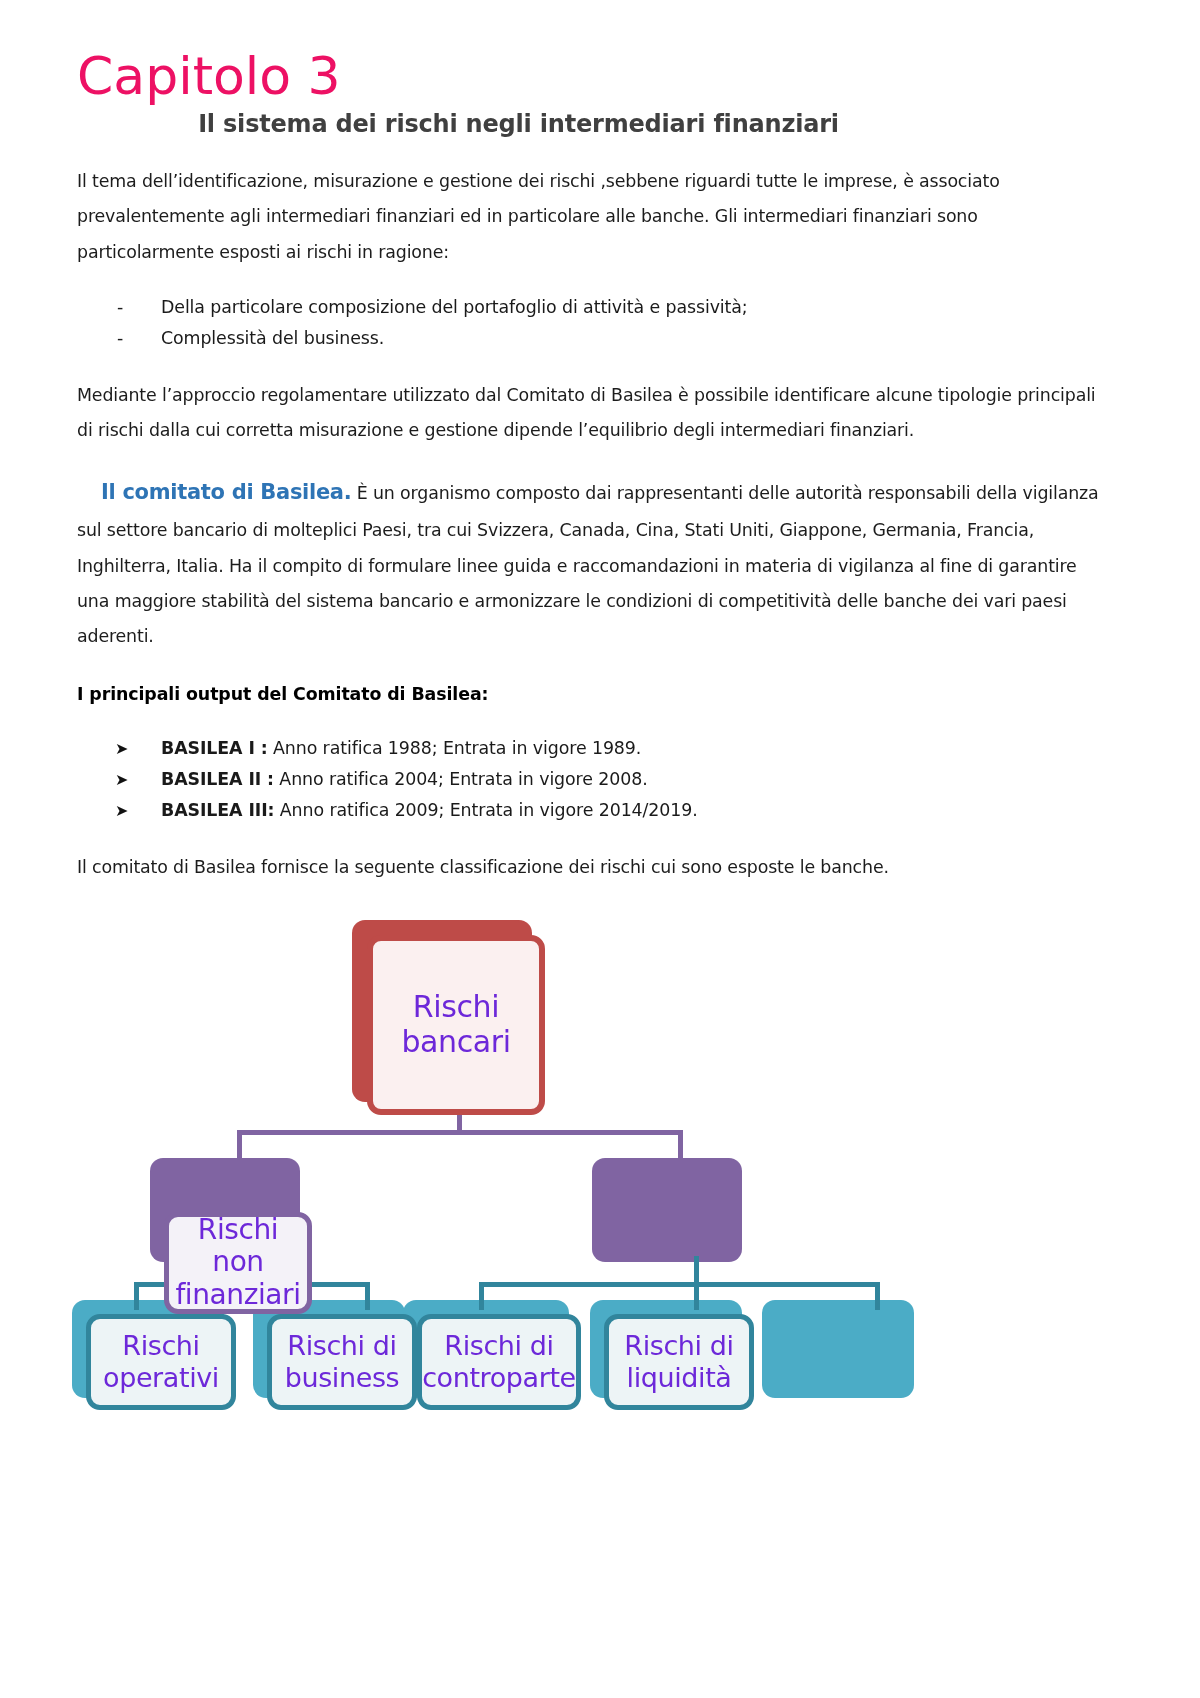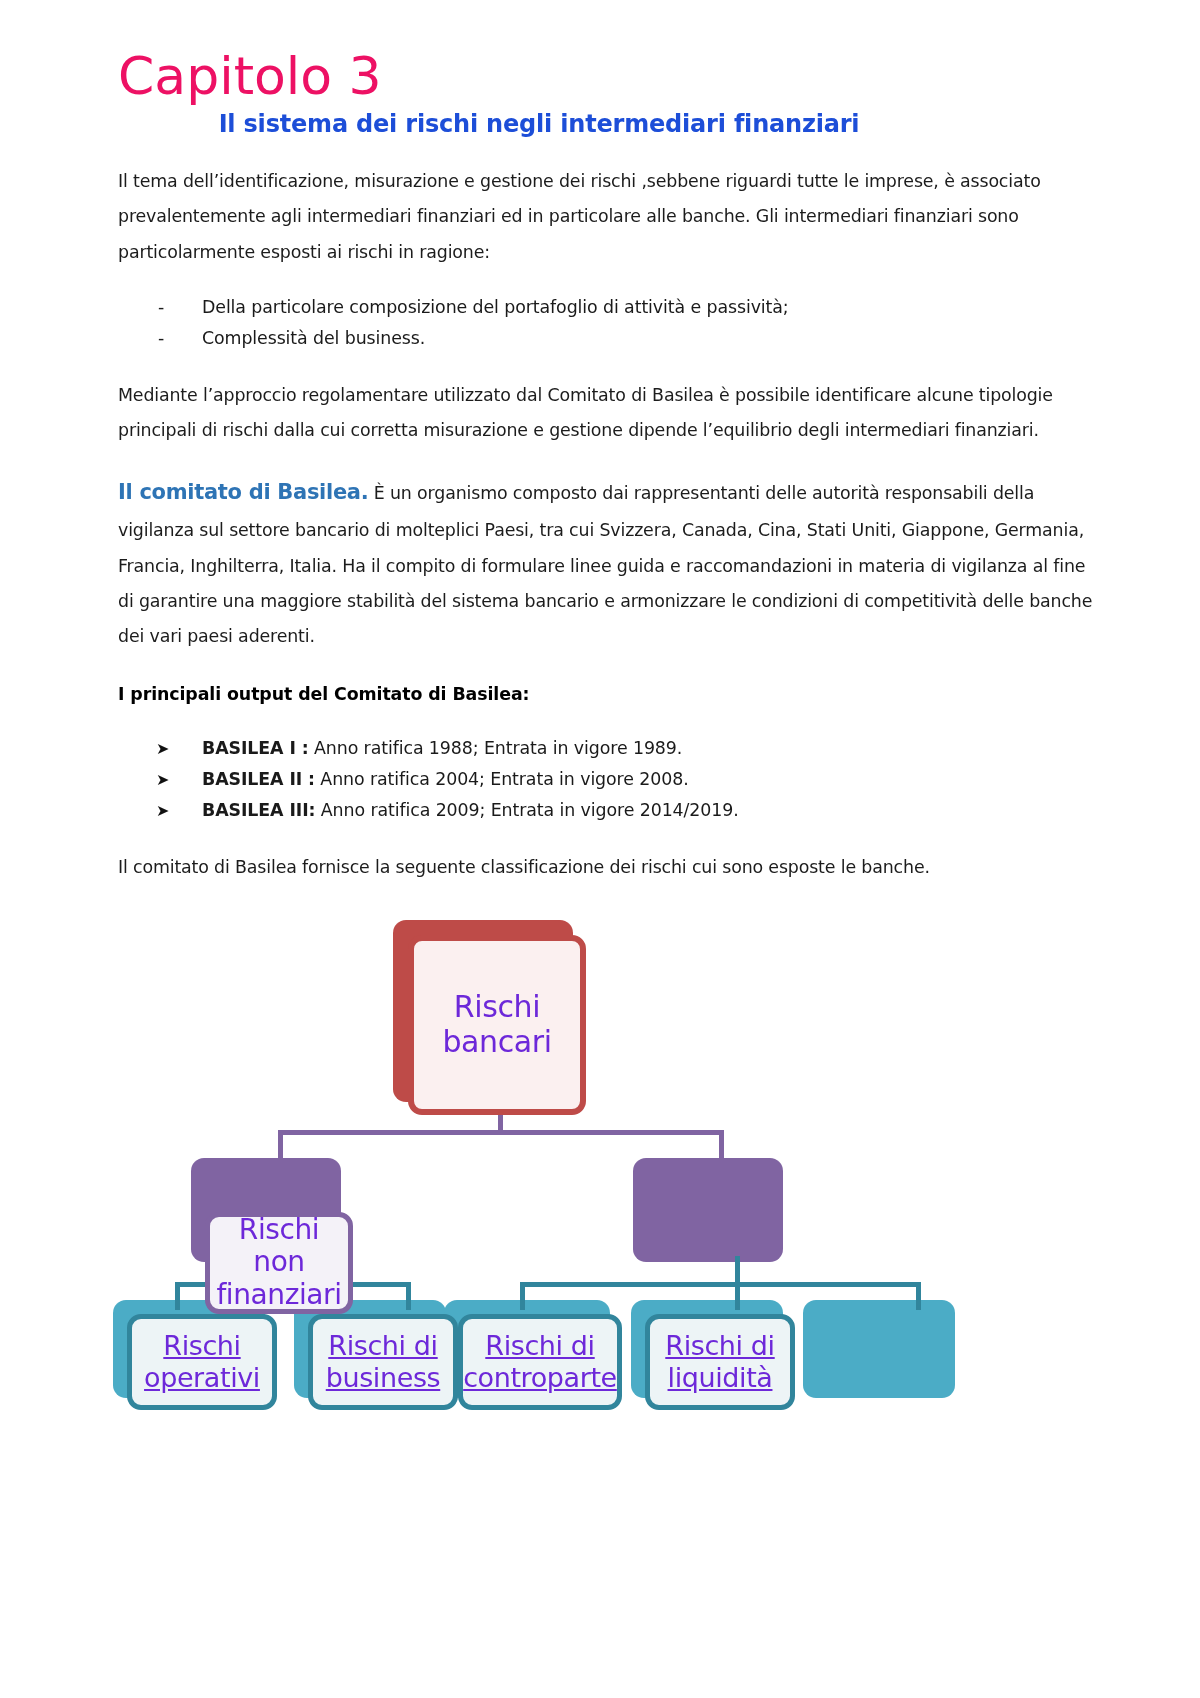--- a/index.html
+++ b/index.html
@@ -11,58 +11,59 @@
     width: 1200px;
     height: 1698px;
     font-family: "DejaVu Sans", sans-serif;
     color: #1a1a1a;
     overflow: hidden;
     position: relative;
   }
   .page {
     width: 1200px;
     height: 1698px;
-    padding: 48px 100px 0 118px;
+    padding: 48px 100px 0 77px;
     position: relative;
   }
 
   
   .doc-title {
     font-size: 52px;
     font-weight: 400;
     color: #ED1164;
     letter-spacing: 0px;
     line-height: 1.08;
     margin: 0 0 6px 0;
     font-family: "DejaVu Sans", sans-serif;
   }
   .doc-subtitle {
     font-size: 24px;
     font-weight: bold;
-    color: #1d4ed8;
+    color: #404040;
     text-align: center;
     margin: 0 0 26px 0;
     padding-right: 140px;
     letter-spacing: -0.2px;
   }
 
   
   p.body {
     font-size: 17.4px;
     line-height: 2.03;
     margin: 0 0 22px 0;
     text-align: left;
     letter-spacing: -0.15px;
     color: #1c1c1c;
   }
   .blue-head {
     color: #2E74B5;
     font-weight: bold;
     font-size: 21px;
     letter-spacing: -0.3px;
+    margin-left: 24px;
   }
   .blue-lead {
     color: #000000;
     font-weight: bold;
     font-size: 17.4px;
     letter-spacing: -0.1px;
   }
   p.lead-blue {
     margin: 0 0 22px 0;
     line-height: 2.0;
@@ -145,21 +146,20 @@
     border: 5px solid #8064A2;
     background: #F4F2F8;
     font-size: 28px;
   }
   .shadow.mid { background: #8064A2; }
 
   .node.leaf {
     border: 5px solid #31859C;
     background: #EDF4F6;
     font-size: 27px;
-    text-decoration: underline;
   }
   .shadow.leaf { background: #4BACC6; }
 
   
   .conn { position: absolute; z-index: 2; }
   .conn.v-purple, .conn.h-purple { background: #8064A2; }
   .conn.v-teal,   .conn.h-teal   { background: #31859C; }
 </style>
 </head>
 <body>

